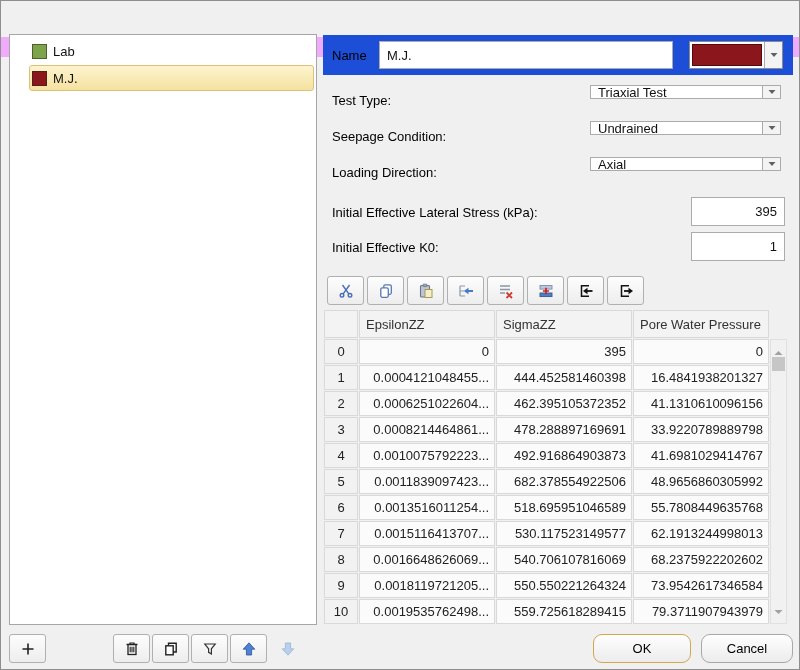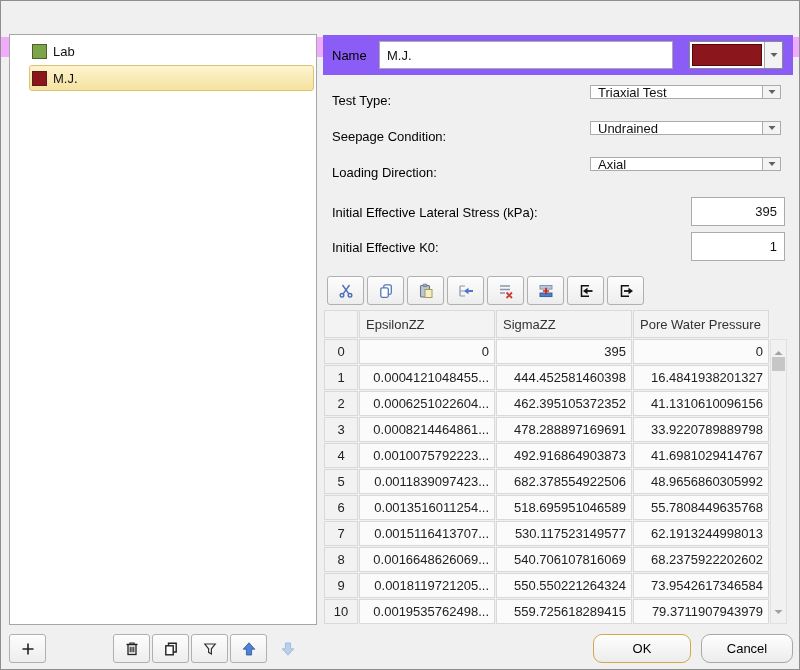--- a/index.html
+++ b/index.html
@@ -21,21 +21,21 @@
   
   button.tbtn{width:37px;height:29px;background:linear-gradient(#fdfdfd,#ededed);border:1px solid #b0b0b0;border-radius:3px;display:flex;align-items:center;justify-content:center;padding:0;cursor:pointer;}
   button.tbtn.disabled{background:transparent;border-color:transparent;}
   .ic{display:flex;align-items:center;justify-content:center;}
 
   .lt-plus{position:absolute;left:8px;top:633px;width:35px;height:29px;}
   .lt-group{position:absolute;left:112px;top:633px;display:flex;gap:2px;}
 
   
   .right{position:absolute;left:322px;top:0;width:470px;height:670px;}
-  .name-band{position:absolute;left:0;top:34px;width:470px;height:40px;background:#8b5cf6;}
+  .name-band{position:absolute;left:0;top:34px;width:470px;height:40px;background:#1d4ed8;}
   .name-label{position:absolute;left:9px;top:13px;font-size:13px;color:#000;}
   .name-input{position:absolute;left:56px;top:6px;width:294px;height:28px;background:#fff;border:1px solid #ababab;box-sizing:border-box;font-size:13px;color:#111;display:flex;align-items:center;padding:0 7px;}
   .color-combo{position:absolute;left:366px;top:6px;width:94px;height:28px;background:#fff;border:1px solid #8a8a8a;box-sizing:border-box;display:flex;cursor:pointer;}
   .color-fill{flex:1;margin:2px;border:1px solid #55090d;}
   .combo-arrow{width:17px;border-left:1px solid #ababab;display:flex;align-items:center;justify-content:center;background:#f3f3f3;flex:none;}
 
   .frow{position:absolute;left:0;width:470px;height:29px;}
   .flabel{position:absolute;left:9px;top:50%;transform:translateY(-50%);font-size:13px;color:#000;white-space:nowrap;}
   .combo{position:absolute;left:267px;top:0;width:191px;height:14px;background:#fff;border:1px solid #ababab;box-sizing:border-box;display:flex;align-items:stretch;cursor:pointer;}
   .cval{flex:1;display:flex;align-items:center;padding-left:7px;font-size:13px;color:#111;}

